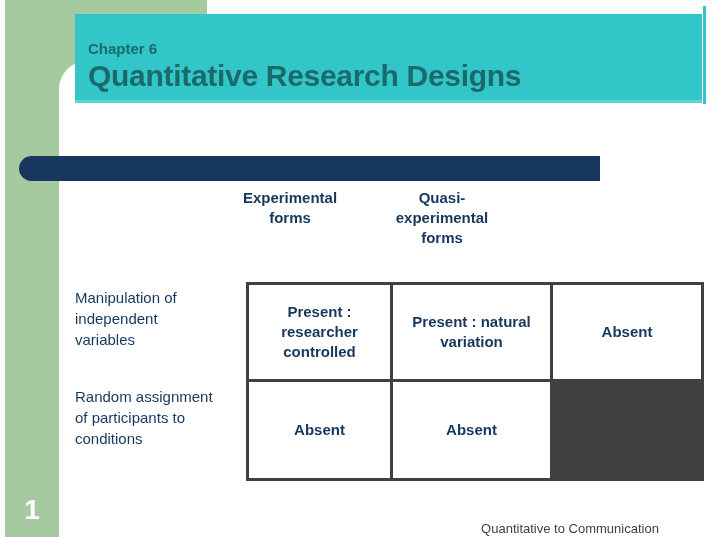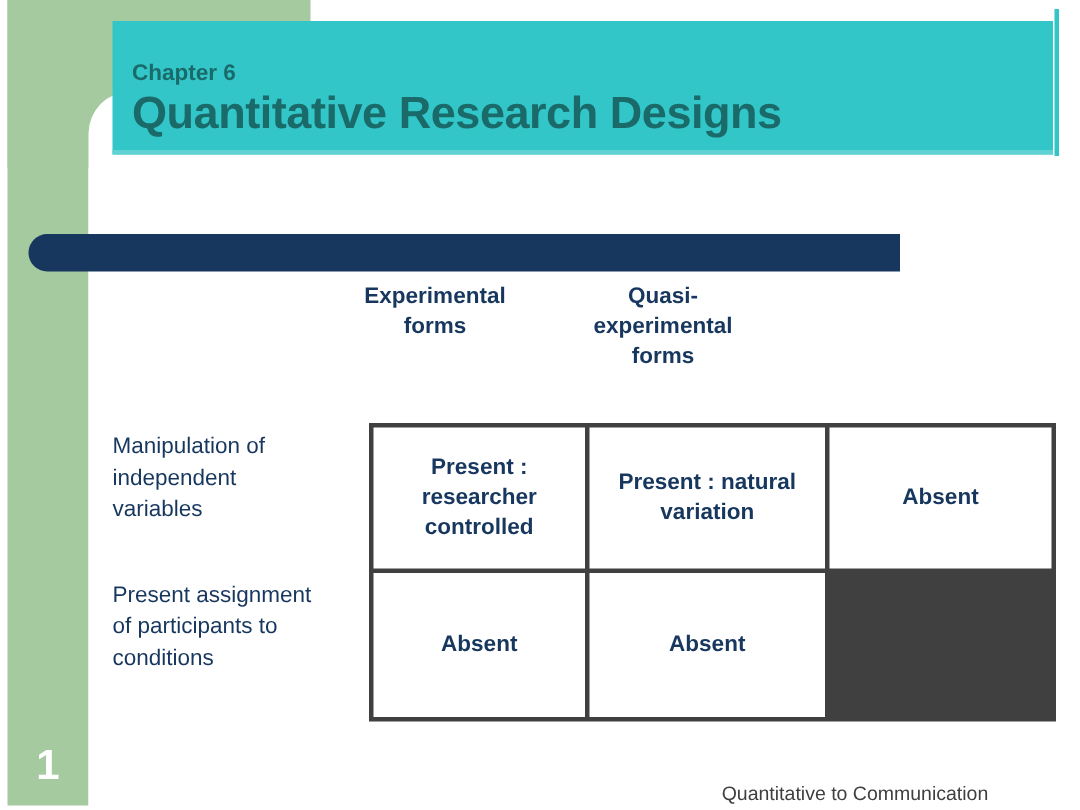--- a/index.html
+++ b/index.html
@@ -116,21 +116,21 @@
   <div class="navy-bar"></div>
 
   <div class="col-header" id="col-header-2">
     <div class="inner">Quasi-experimental forms</div>
   </div>
   <div class="col-header" id="col-header-1">
     <div class="inner">Experimental forms</div>
   </div>
 
   <div class="row-label" id="row-label-1">Manipulation of independent variables</div>
-  <div class="row-label" id="row-label-2">Present assignment of participants to conditions</div>
+  <div class="row-label" id="row-label-2">Random assignment of participants to conditions</div>
 
   <div class="matrix-table">
     <div class="matrix-cell">Present : researcher controlled</div>
     <div class="matrix-cell">Present : natural variation</div>
     <div class="matrix-cell">Absent</div>
     <div class="matrix-cell">Absent</div>
     <div class="matrix-cell">Absent</div>
   </div>
 
   <div class="footer-credit">

